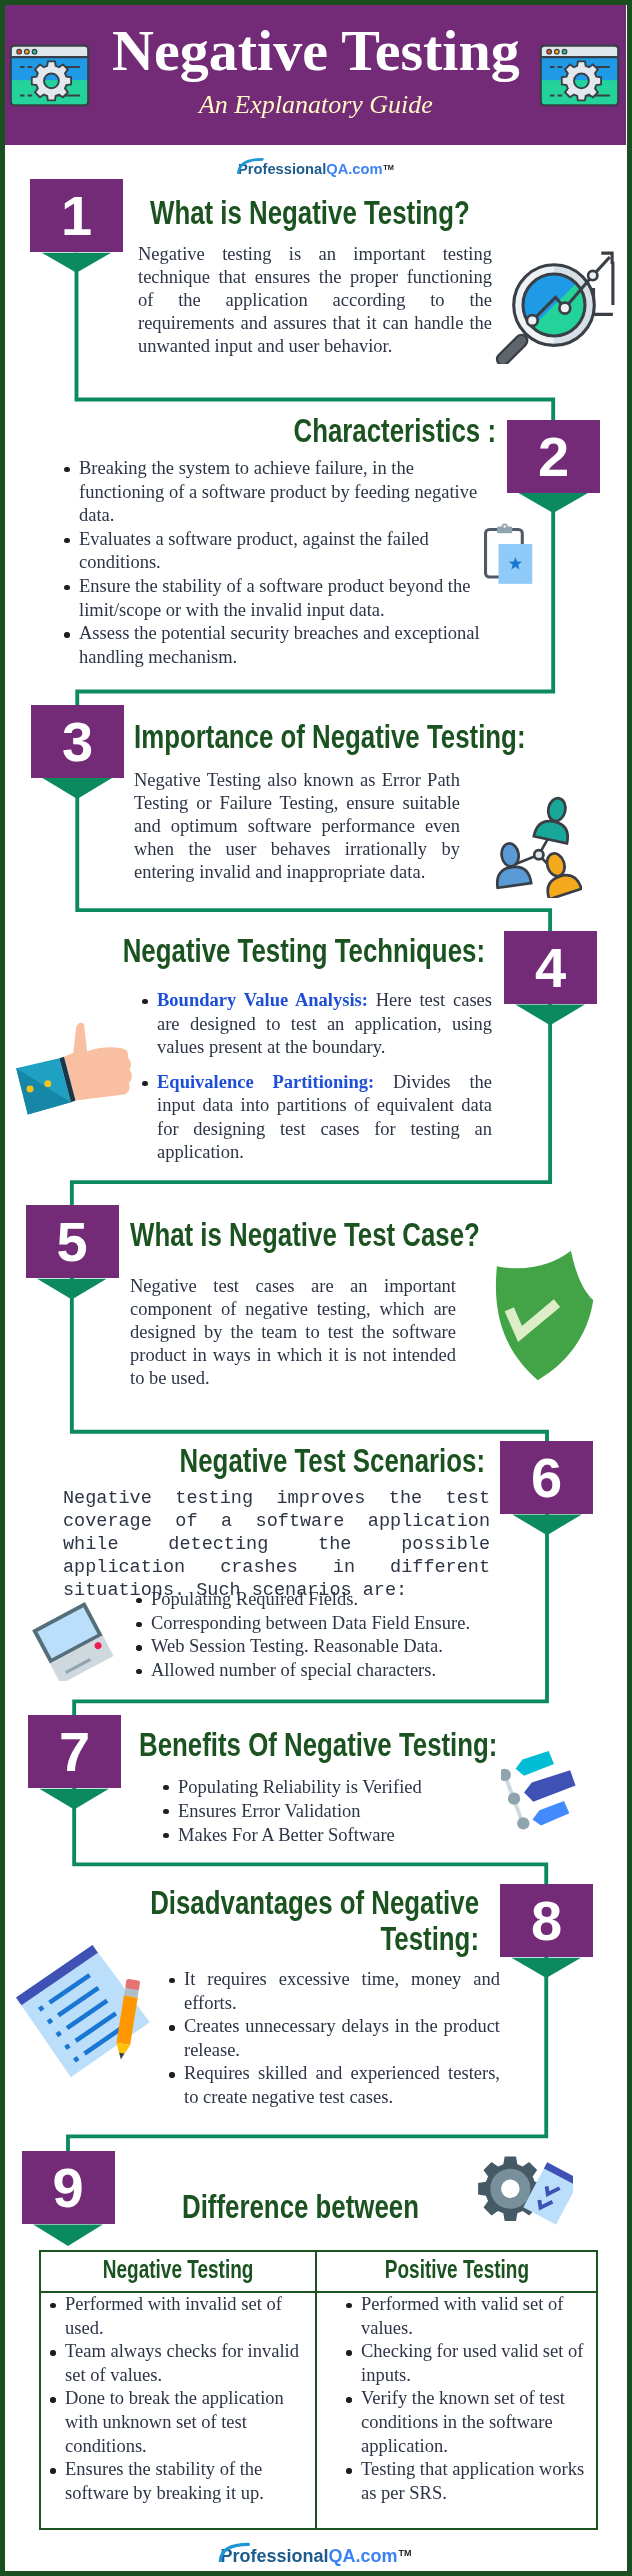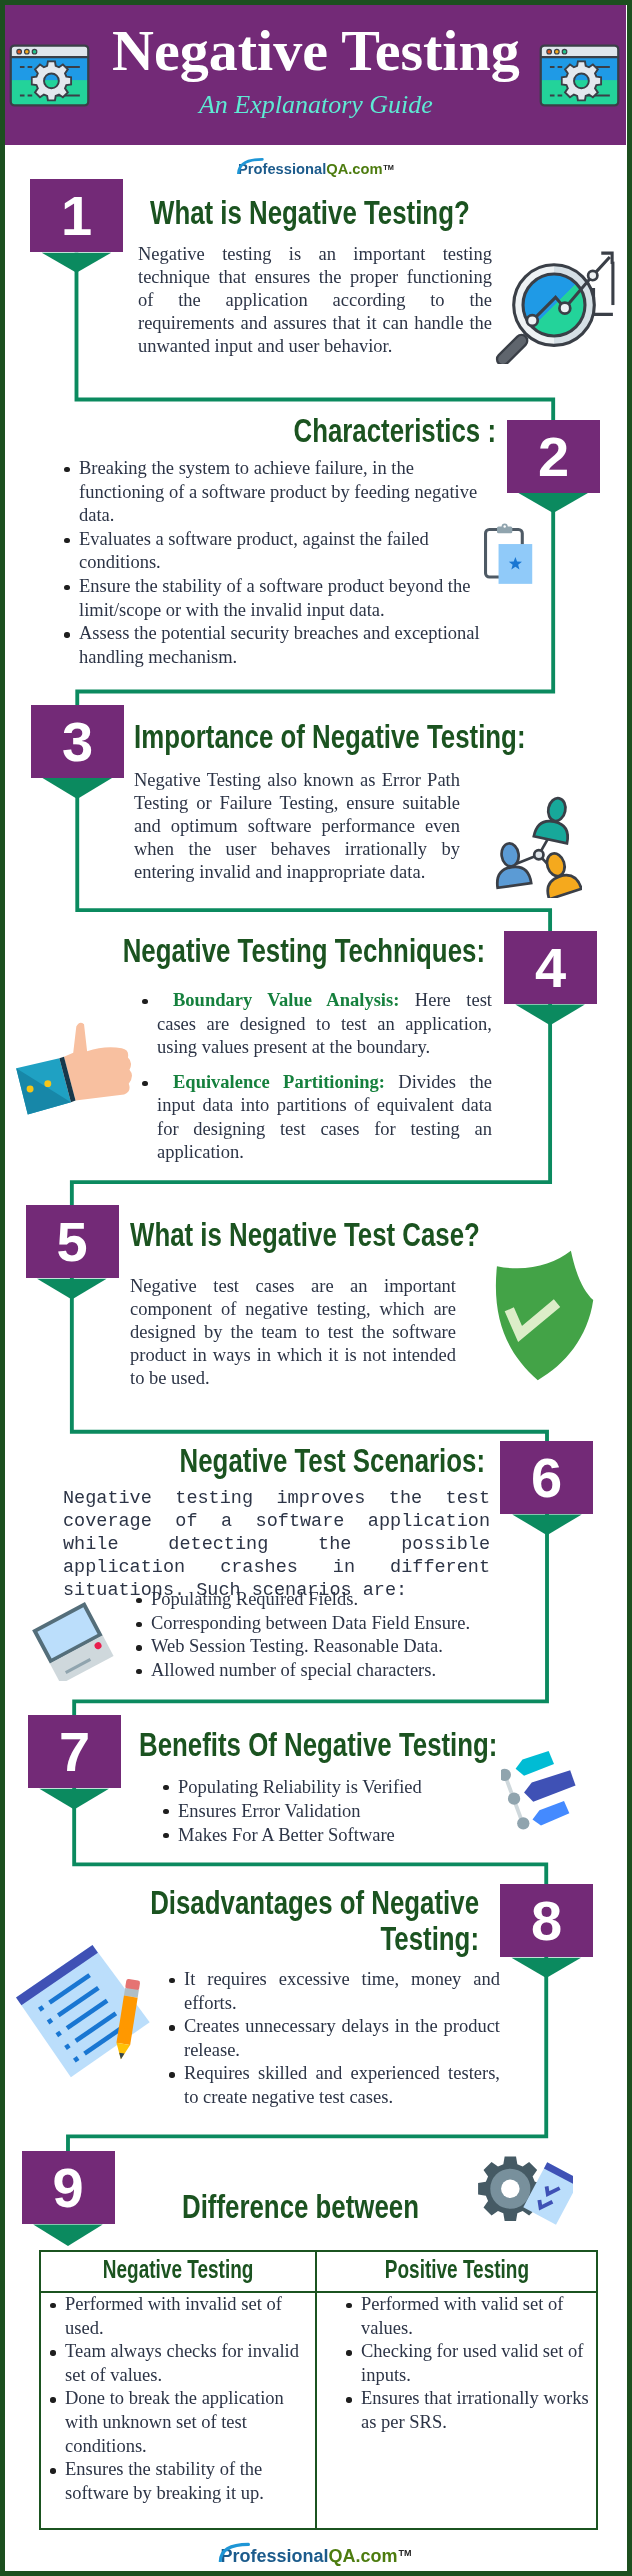--- a/index.html
+++ b/index.html
@@ -1,40 +1,40 @@
 <!DOCTYPE html>
 <html style="font-size:12.4px"><head>
 <meta charset="utf-8">
 <style>
 *{box-sizing:border-box;margin:0;padding:0;}
 html,body{width:632px;height:2576px;background:#ffffff;}
 body{position:relative;overflow:hidden;font-family:"Liberation Serif",serif;}
 .frame{position:absolute;left:0;top:0;width:632px;height:2576px;border:5.4px solid #1c4f1f;pointer-events:none;z-index:10;}
 .header{position:absolute;left:5.4px;top:5.4px;width:621px;height:140px;background:#732a77;z-index:2;}
 .h-title{position:absolute;left:0;top:17px;width:621px;text-align:center;font:bold 58px/58px "Liberation Serif",serif;color:#ffffff;white-space:nowrap;}
-.h-sub{position:absolute;left:0;top:87px;width:621px;text-align:center;font:italic 26px/26px "Liberation Serif",serif;color:#5eead4;white-space:nowrap;}
+.h-sub{position:absolute;left:0;top:87px;width:621px;text-align:center;font:italic 26px/26px "Liberation Serif",serif;color:#fef9c3;white-space:nowrap;}
 .h-icon{position:absolute;width:81px;height:63px;}
 .logo{position:absolute;left:0;width:632px;text-align:center;font-family:"Liberation Sans",sans-serif;font-weight:bold;white-space:nowrap;z-index:3;}
 .logo-wrap{position:relative;display:inline-block;}
 .logo .main{color:#1c5b8c;}
-.logo .accent{color:#4d7c0f;}
+.logo .accent{color:#3b82f6;}
 .logo .tm{color:#222;font-size:0.5em;vertical-align:top;position:relative;top:-0.3em;margin-left:0.8px;}
 .logo-arc{position:absolute;left:-2.3px;top:-3.9px;}
 .connectors{position:absolute;left:0;top:0;z-index:1;}
 .numbox{position:absolute;width:93px;height:73px;background:#732a77;color:#ffffff;font:bold 56px/73px "Liberation Sans",sans-serif;text-align:center;z-index:2;}
 .title{position:absolute;font:bold 34px/34px "Liberation Sans",sans-serif;color:#1b5320;white-space:nowrap;transform:scaleX(0.76);z-index:3;}
 .title.l{transform-origin:left top;}
 .title.r{transform-origin:right top;text-align:right;width:541px;}
 .para{position:absolute;font:18.5px/23px "Liberation Serif",serif;color:#2c3446;text-align:justify;z-index:3;}
 .blist{position:absolute;list-style:none;font:18.5px/23.6px "Liberation Serif",serif;color:#2c3446;z-index:3;}
 .blist li{position:relative;}
 .blist li::before{content:"";position:absolute;left:-14.7px;top:10px;width:5.4px;height:5.4px;border-radius:50%;background:#1e1e1e;}
 .blist.just{text-align:justify;}
 .blist.gap li{margin-bottom:10.8px;}
-.blist b{font-weight:bold;color:#15803d;margin-left:16px;}
+.blist b{font-weight:bold;color:#1d4ed8;}
 .icon{position:absolute;z-index:3;}
 .tbl{position:absolute;left:39px;top:2250px;width:559px;height:280px;border:2.3px solid #1b5320;display:grid;grid-template-columns:276px 1fr;grid-template-rows:41px 1fr;z-index:3;background:#fff;}
 .tcell{position:relative;}
 .tcell.th{border-bottom:2.3px solid #1b5320;text-align:center;font:bold 25px/34px "Liberation Sans",sans-serif;color:#1b5320;}
 .tcell.th .thtext{display:inline-block;transform:scaleX(0.76);transform-origin:center top;white-space:nowrap;}
 .tcell.left{border-right:2.3px solid #1b5320;}
 .tcell.td.left{padding:0 6.2px 0 24px;}
 .tcell.td.right{padding:0 5.4px 0 37px;margin-left:7px;}
 .tlist{list-style:none;font:18.5px/23.6px "Liberation Serif",serif;color:#2c3446;}
 .tlist li{position:relative;}
@@ -305,21 +305,22 @@
       <li>Performed with invalid set of used.</li>
       <li>Team always checks for invalid set of values.</li>
       <li>Done to break the application with unknown set of test conditions.</li>
       <li>Ensures the stability of the software by breaking it up.</li>
     </ul>
   </div>
   <div class="tcell td right">
     <ul class="tlist">
       <li>Performed with valid set of values.</li>
       <li>Checking for used valid set of inputs.</li>
-      <li>Ensures that irrationally works as per SRS.</li>
+      <li>Verify the known set of test conditions in the software application.</li>
+      <li>Testing that application works as per SRS.</li>
     </ul>
   </div>
 </div>
 
 <div class="logo" style="top:2546px;font-size:18px;line-height:20px;">
   <span class="logo-wrap">
     <svg class="logo-arc" width="32" height="20" viewBox="0 0 42 26">
         <path d="M3,25 Q4,3 40,3" fill="none" stroke="#1e96d6" stroke-width="4" stroke-linecap="round"></path>
       </svg>
     <span class="main">Professional</span><span class="accent">QA.com</span><span class="tm">TM</span>

